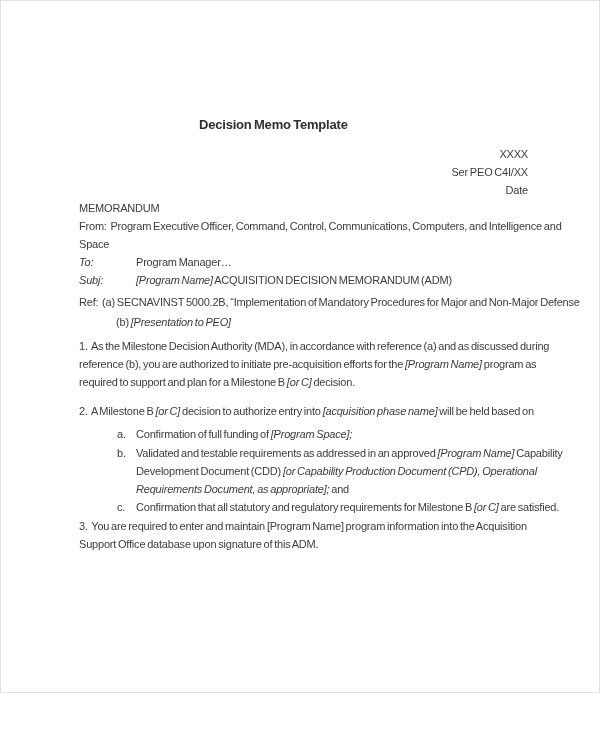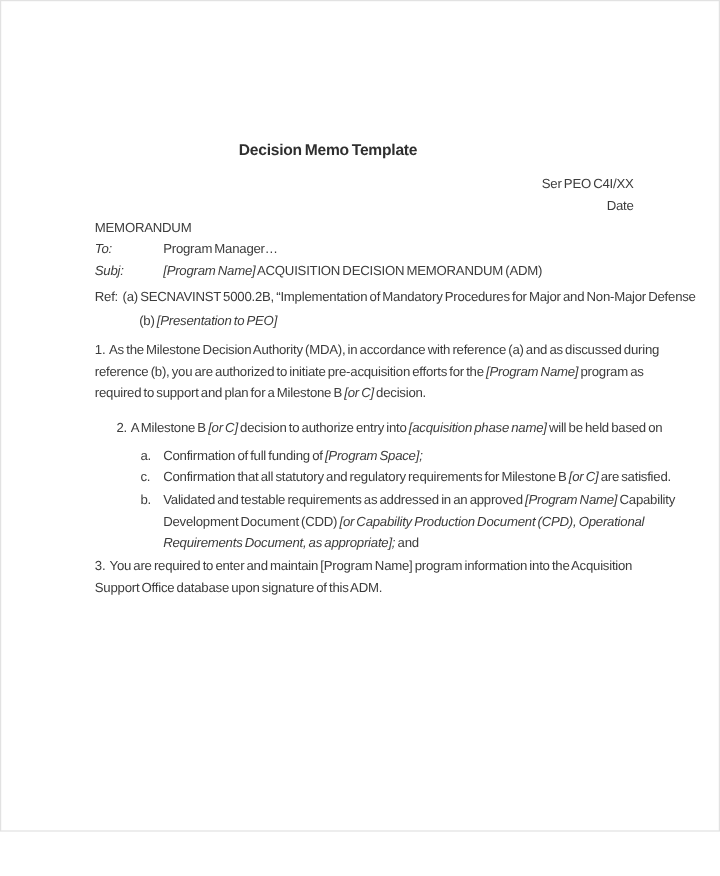--- a/index.html
+++ b/index.html
@@ -28,21 +28,21 @@
     color: #2f2f2f;
     padding-left: 120px;
     margin-bottom: 11px;
     white-space: pre;
   }
   .hdr-right { text-align: right; padding-right: 24px; }
   .block { margin: 0; }
   .ref-a   { margin-top: 4px; }
   .ref-b   { margin-top: 2px; }
   .para-1  { margin-top: 6px; }
-  .para-2  { margin-top: 11px; text-align: right; }
+  .para-2  { margin-top: 11px; }
   .item-a  { margin-top: 5px; }
   .item-b  { margin-top: 1px; }
   .item-c  { margin-top: 0; }
   .para-3  { margin-top: 1px; }
   
   .ind79 { padding-left: 79px; }
   .ind37 { padding-left: 37px; }
   .ind38 { padding-left: 38px; }
   .ind57 { padding-left: 57px; }
   
@@ -50,26 +50,31 @@
   .mk     { display: inline-block; width: 19px; }
   i { font-style: italic; }
 </style>
 </head>
 <body>
 
 <div class="page">
   <div class="doc-title">Decision Memo Template</div>
 
   <div class="hdr-right">
+    <div class="line">XXXX</div>
     <div class="line">Ser PEO C4I/XX</div>
     <div class="line">Date</div>
   </div>
 
   <div class="line block">MEMORANDUM</div>
 
+  <div class="block">
+      <div class="line"><span>From:  Program Executive Officer, Command, Control, Communications, Computers, and Intelligence and</span></div>
+      <div class="line"><span>Space</span></div>
+    </div>
   <div class="block">
       <div class="line"><span class="lbl-to">To:</span><span>Program Manager…</span></div>
     </div>
   <div class="block">
       <div class="line"><span class="lbl-to">Subj:</span><i>[Program Name]</i><span> ACQUISITION DECISION MEMORANDUM (ADM)</span></div>
     </div>
   <div class="block ref-a">
       <div class="line"><span>Ref:  (a) SECNAVINST 5000.2B, “Implementation of Mandatory Procedures for Major and Non-Major Defense</span></div>
     </div>
   <div class="block ref-b">
@@ -79,25 +84,25 @@
       <div class="line"><span>1.  As the Milestone Decision Authority (MDA), in accordance with reference (a) and as discussed during</span></div>
       <div class="line"><span>reference (b), you are authorized to initiate pre-acquisition efforts for the </span><i>[Program Name]</i><span> program as</span></div>
       <div class="line"><span>required to support and plan for a Milestone B </span><i>[or C]</i><span> decision.</span></div>
     </div>
   <div class="block para-2">
       <div class="line"><span>2.  A Milestone B </span><i>[or C]</i><span> decision to authorize entry into </span><i>[acquisition phase name]</i><span> will be held based on</span></div>
     </div>
   <div class="block item-a">
       <div class="line ind38"><span class="mk">a.</span><span>Confirmation of full funding of </span><i>[Program Space];</i></div>
     </div>
-  <div class="block item-c">
-      <div class="line ind38"><span class="mk">c.</span><span>Confirmation that all statutory and regulatory requirements for Milestone B </span><i>[or C]</i><span> are satisfied.</span></div>
-    </div>
   <div class="block item-b">
       <div class="line ind38"><span class="mk">b.</span><span>Validated and testable requirements as addressed in an approved </span><i>[Program Name]</i><span> Capability</span></div>
       <div class="line ind57"><span>Development Document (CDD) </span><i>[or Capability Production Document (CPD), Operational</i></div>
       <div class="line ind57"><i>Requirements Document, as appropriate];</i><span> and</span></div>
+    </div>
+  <div class="block item-c">
+      <div class="line ind38"><span class="mk">c.</span><span>Confirmation that all statutory and regulatory requirements for Milestone B </span><i>[or C]</i><span> are satisfied.</span></div>
     </div>
   <div class="block para-3">
       <div class="line"><span>3.  You are required to enter and maintain [Program Name] program information into the Acquisition</span></div>
       <div class="line"><span>Support Office database upon signature of this ADM.</span></div>
     </div>
 </div>
 
 </body></html>

